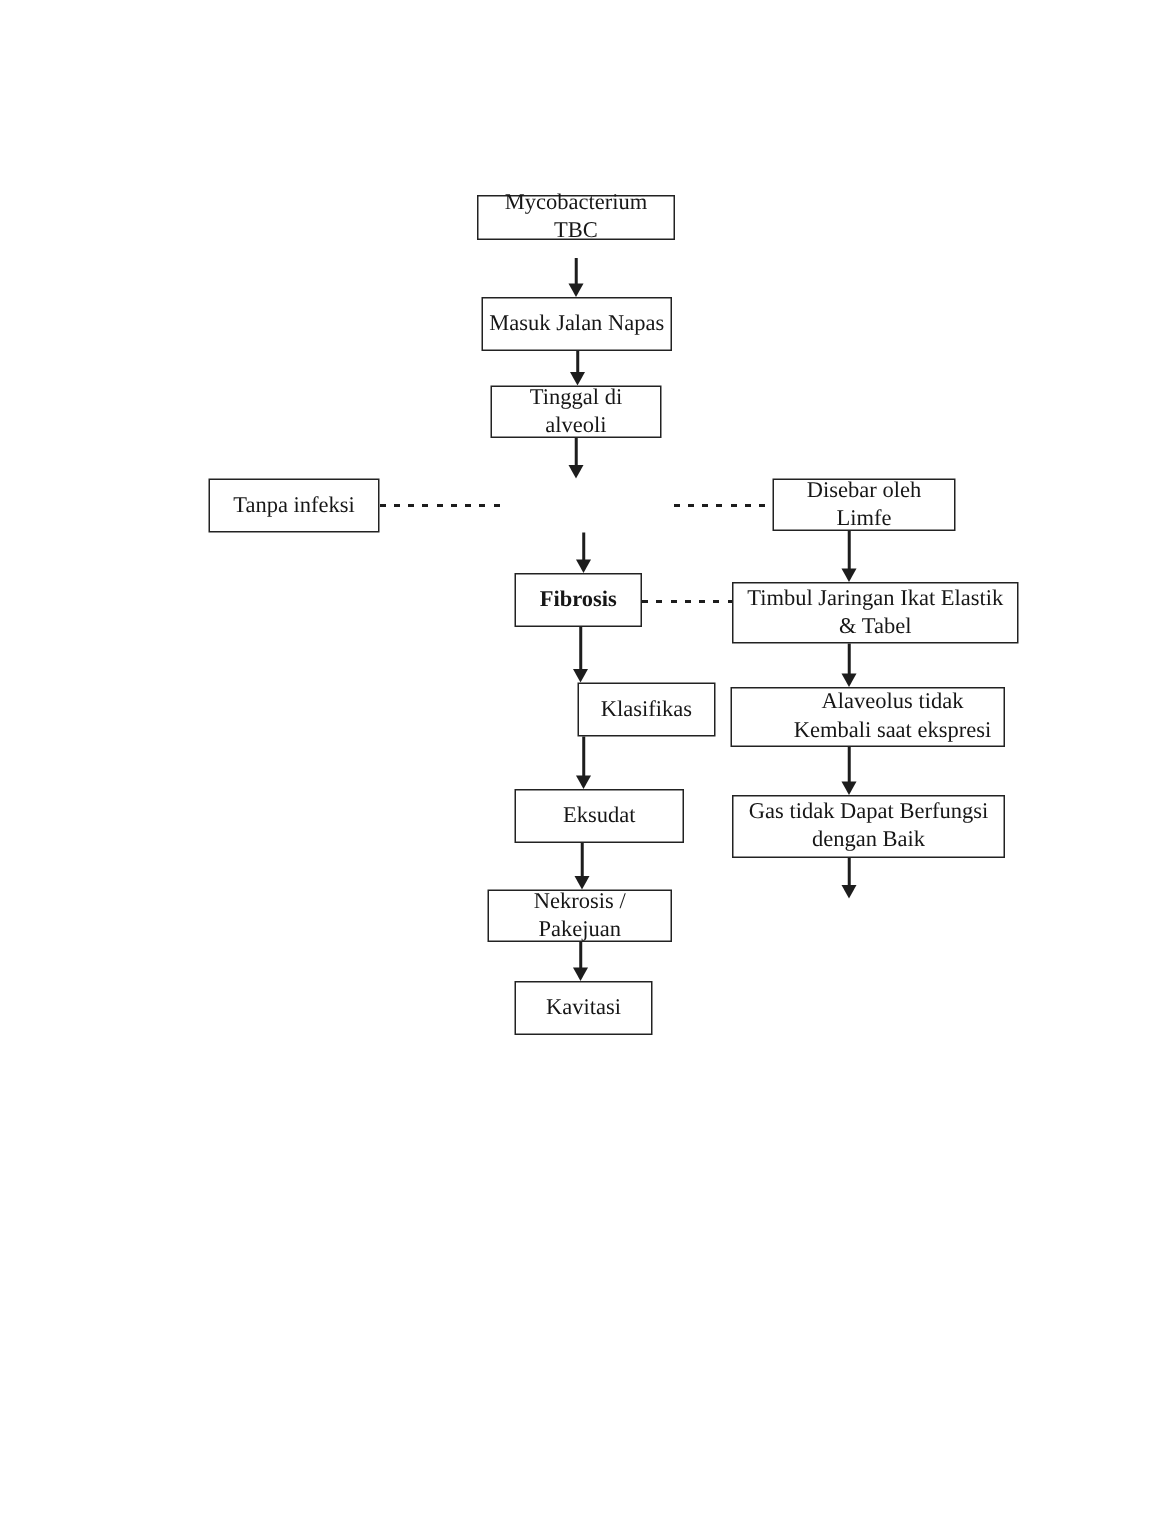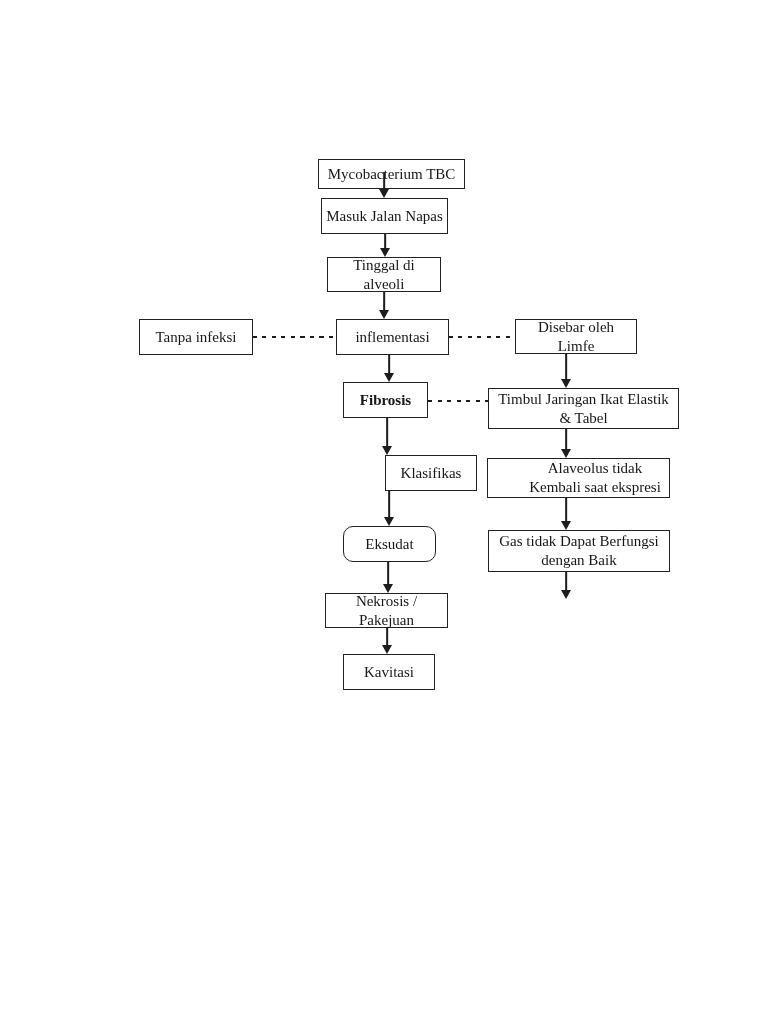--- a/index.html
+++ b/index.html
@@ -53,31 +53,31 @@
     border-right: 5.5px solid transparent;
     border-top: 9px solid #1d1d1d;
   }
   .dashed {
     position: absolute;
     height: 1.7px;
     background: repeating-linear-gradient(90deg, #1d1d1d 0px, #1d1d1d 4px, transparent 4px, transparent 9.5px);
   }
 
   
-  #n-mycobacterium { left: 318px; top: 159px; width: 147px; height: 30px; }
+  #n-mycobacterium { left: 318px; top: 130px; width: 132px; height: 30px; }
   #n-masuk         { left: 321px; top: 198px; width: 127px; height: 36px; }
   #n-tinggal       { left: 327px; top: 257px; width: 114px; height: 35px; }
   #n-tanpa         { left: 139px; top: 319px; width: 114px; height: 36px; }
   #n-inflementasi  { left: 336px; top: 319px; width: 113px; height: 36px; }
   #n-disebar       { left: 515px; top: 319px; width: 122px; height: 35px; }
   #n-fibrosis      { left: 343px; top: 382px; width: 85px;  height: 36px; font-weight: bold; }
   #n-timbul        { left: 488px; top: 388px; width: 191px; height: 41px; }
   #n-klasifikas    { left: 345px; top: 455px; width: 92px;  height: 36px; margin-left: 40px; }
   #n-alaveolus     { left: 487px; top: 458px; width: 183px; height: 40px; padding-left: 37px; }
-  #n-eksudat       { left: 343px; top: 526px; width: 93px;  height: 36px; border-radius: 10px; }
+  #n-eksudat       { left: 343px; top: 526px; width: 113px;  height: 36px; }
   #n-gas           { left: 488px; top: 530px; width: 182px; height: 42px; }
   #n-nekrosis      { left: 325px; top: 593px; width: 123px; height: 35px; }
   #n-sesak         { left: 525px; top: 599px; width: 91px;  height: 36px; }
   #n-kavitasi      { left: 343px; top: 654px; width: 92px;  height: 36px; }
 
   
   #a1 { left: 378px; top: 172px; height: 26px; }
   #a2 { left: 379px; top: 234px; height: 23px; }
   #a3 { left: 378px; top: 292px; height: 27px; }
   #a4 { left: 383px; top: 355px; height: 27px; }
@@ -97,21 +97,20 @@
 </style>
 </head>
 <body>
 
 <div class="page">
 
   <div class="node" id="n-mycobacterium">Mycobacterium TBC</div>
   <div class="node" id="n-masuk">Masuk Jalan Napas</div>
   <div class="node" id="n-tanpa">Tanpa infeksi</div>
   <div class="node" id="n-tinggal">Tinggal di alveoli</div>
-  <div class="node" id="n-inflementasi">inflementasi</div>
   <div class="node" id="n-disebar">Disebar oleh Limfe</div>
   <div class="node" id="n-fibrosis">Fibrosis</div>
   <div class="node" id="n-timbul">Timbul Jaringan Ikat Elastik &amp; Tabel</div>
   <div class="node" id="n-klasifikas">Klasifikas</div>
   <div class="node" id="n-alaveolus">Alaveolus tidak Kembali saat ekspresi</div>
   <div class="node" id="n-eksudat">Eksudat</div>
   <div class="node" id="n-gas">Gas tidak Dapat Berfungsi dengan Baik</div>
   <div class="node" id="n-nekrosis">Nekrosis / Pakejuan</div>
   <div class="node" id="n-kavitasi">Kavitasi</div>
 

